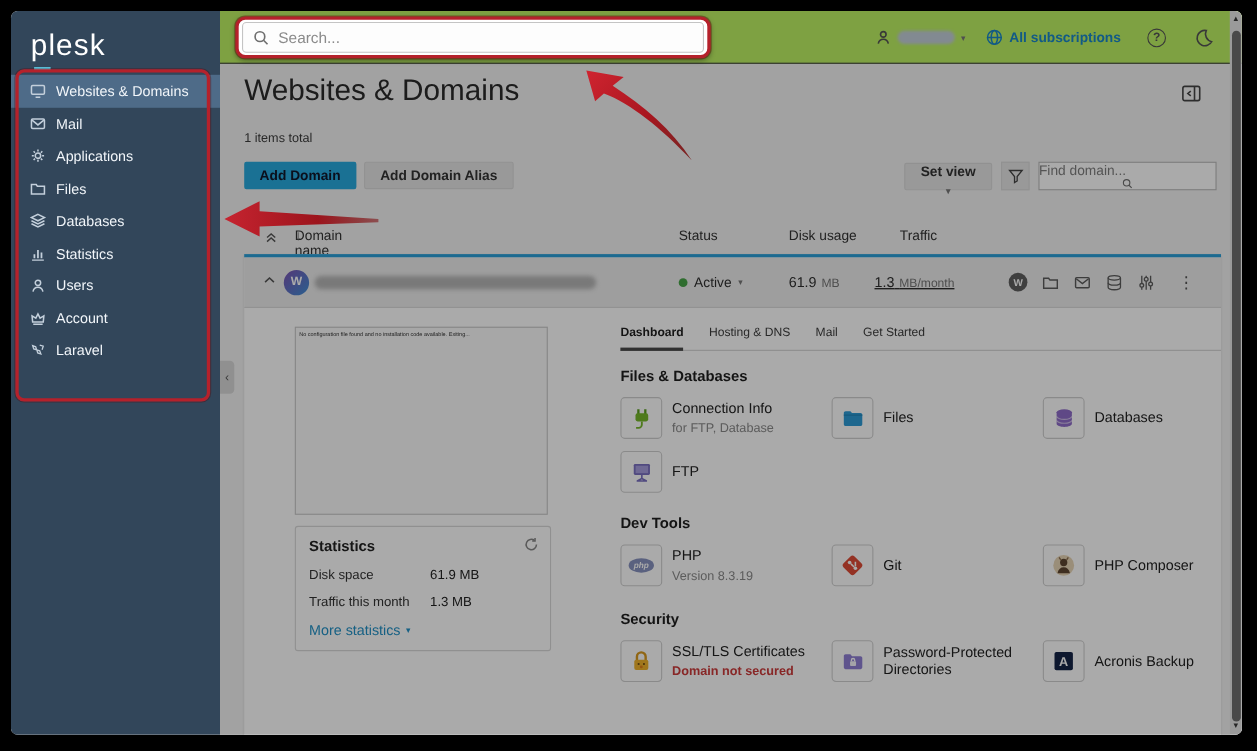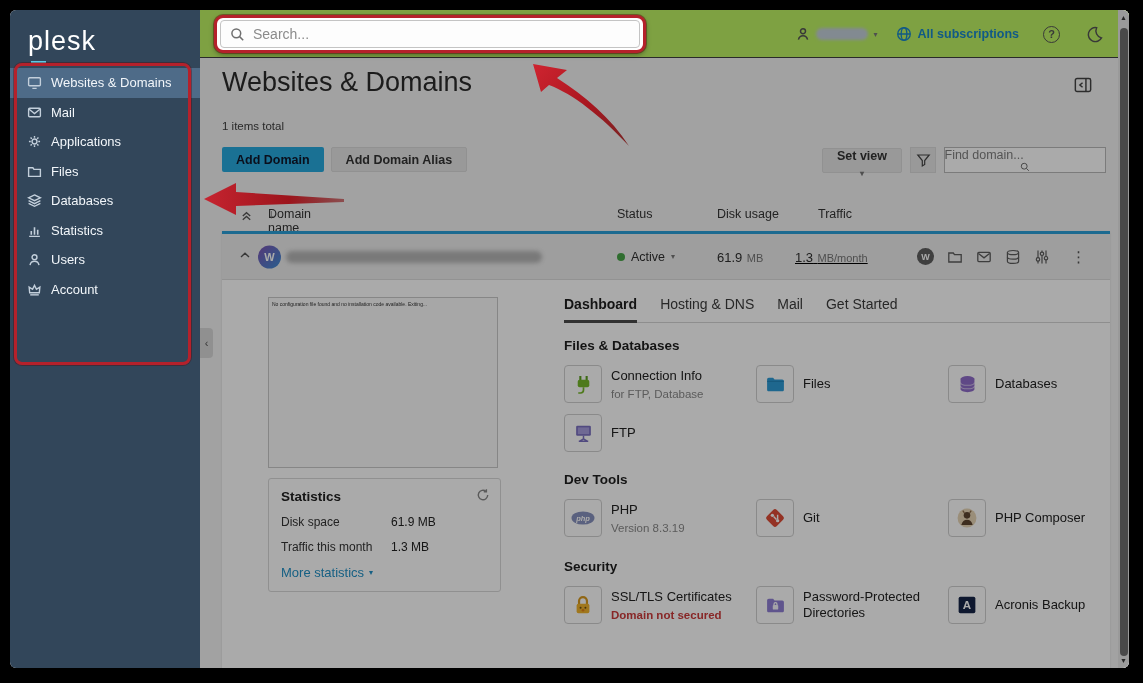--- a/index.html
+++ b/index.html
@@ -94,21 +94,21 @@
   .statcard { margin-top:10px; width:233px; height:114px; border:1px solid #d9d9d9; border-radius:3px;
         background:#fff; padding:10px 12px; position:relative; }
   .statcard .st { font-size:13.5px; font-weight:700; color:#222; }
   .refresh { position:absolute; right:10px; top:9px; }
   .srow { display:flex; margin-top:11px; font-size:12px; }
   .srow .sl { width:110px; color:#333; } .srow .sv { color:#222; }
   .more { margin-top:11px; font-size:13px; color:#2291c6; display:flex; align-items:center; gap:5px; }
 
   .rightcol { margin-left:296px; width:567px; }
   .tabs { display:flex; gap:23px; border-bottom:1px solid #d5d5d5; }
-  .tab { font-size:14px; color:#3c3c3c; padding-bottom:8px; cursor:pointer; }
+  .tab { font-size:11px; color:#3c3c3c; padding-bottom:8px; cursor:pointer; }
   .tab.active { color:#1e1e1e; font-weight:700; border-bottom:3px solid #4a4a4a; margin-bottom:-1px; }
   .sec-h { font-size:13.5px; font-weight:700; color:#1e1e1e; margin-top:15px; margin-bottom:12px; }
   .grid { display:grid; grid-template-columns:192px 192px 183px; row-gap:11px; }
   .tile { display:flex; align-items:center; gap:9px; cursor:pointer; }
   .tbox { width:38px; height:38px; border:1px solid #d0d0d0; border-radius:4px; background:#fff;
         display:flex; align-items:center; justify-content:center; flex:none; }
   .tlabel { font-size:13px; color:#222; line-height:1.25; }
   .tsub { font-size:11.5px; color:#8a8a8a; margin-top:2px; }
   .tsub.alert { color:#cc3b3b; font-weight:700; }
 
@@ -195,20 +195,29 @@
         <span class="ml">Users</span>
       </div>
       <div class="menu-item">
         <span class="mi">
             <svg width="15" height="15" viewBox="0 0 14 14" fill="none" stroke="#c3cfdb" stroke-width="1.3">
               <path d="M2.5 10L2 4.8l3.2 2L7 3.2l1.8 3.6 3.2-2L11.5 10z"></path>
               <path d="M3 12h8"></path>
             </svg>
           </span>
         <span class="ml">Account</span>
+      </div>
+      <div class="menu-item">
+        <span class="mi">
+            <svg width="15" height="15" viewBox="0 0 14 14" fill="none" stroke="#c3cfdb" stroke-width="1.1">
+              <path d="M2.5 3l2.6 1 .8 2.6 2.6.8 1 2.7-2.7-.9-.8-2.6-2.6-.8z"></path>
+              <path d="M8.5 2.5l3 1-1 3"></path>
+            </svg>
+          </span>
+        <span class="ml">Laravel</span>
       </div>
     </div>
     <div class="menu-highlight"></div>
   </div>
 
   <div class="main">
 
     <div class="topbar">
       <div class="search-wrap">
         <div class="search-input">

